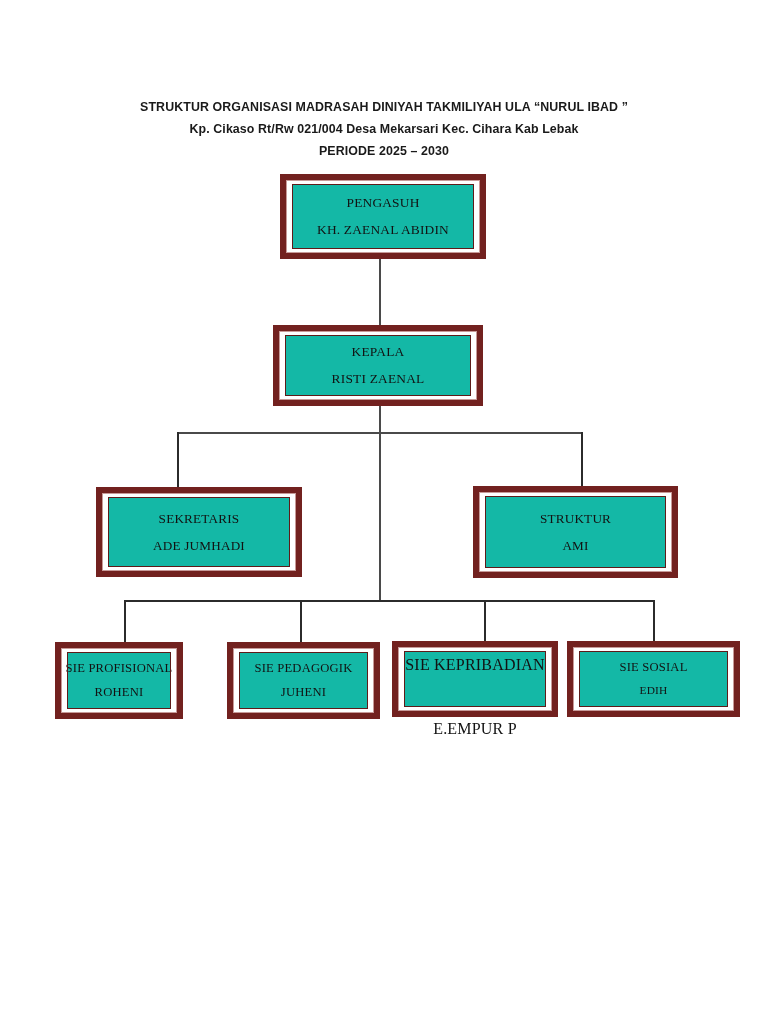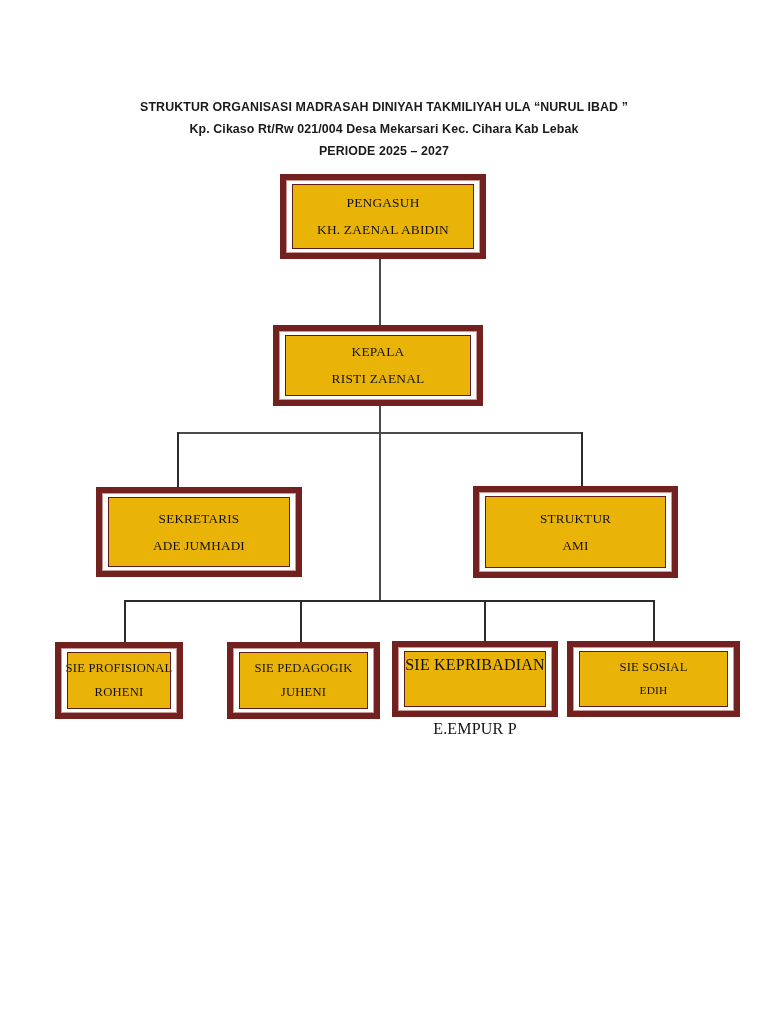--- a/index.html
+++ b/index.html
@@ -77,21 +77,21 @@
     box-sizing: border-box;
     width: 100%;
     height: 100%;
     border: 1px solid #ffffff;
     outline: 1px solid #5e1b19;
     outline-offset: -2px;
     display: flex;
     flex-direction: column;
     align-items: center;
     justify-content: center;
-    background: #eab308;
+    background: #14b8a6;
   }
   .node .t {
     display: block;
     text-align: center;
     color: #121212;
     font-size: 13.2px;
     line-height: 1.05;
     letter-spacing: 0.2px;
     white-space: nowrap;
   }
@@ -115,21 +115,21 @@
   #node-sosial .t.role { margin-bottom: 11px; }
 </style>
 </head>
 <body>
 
 <div id="chart-root">
 
   <div class="heading">
     <span class="line l1">STRUKTUR ORGANISASI MADRASAH DINIYAH TAKMILIYAH  ULA  “NURUL IBAD ”</span>
     <span class="line l2">Kp. Cikaso Rt/Rw 021/004 Desa Mekarsari Kec. Cihara Kab Lebak</span>
-    <span class="line l3">PERIODE 2025 – 2027</span>
+    <span class="line l3">PERIODE 2025 – 2030</span>
   </div>
 
   <div class="line-v" style="left:379px; top:258px; height:68px;"></div>
 
   <div class="line-v" style="left:379px; top:405px; height:196px;"></div>
 
   <div class="line-h" style="left:177px; top:432px; width:406px;"></div>
   <div class="line-v line-dark" style="left:177px; top:432px; height:56px;"></div>
   <div class="line-v line-dark" style="left:581px; top:432px; height:55px;"></div>
 

